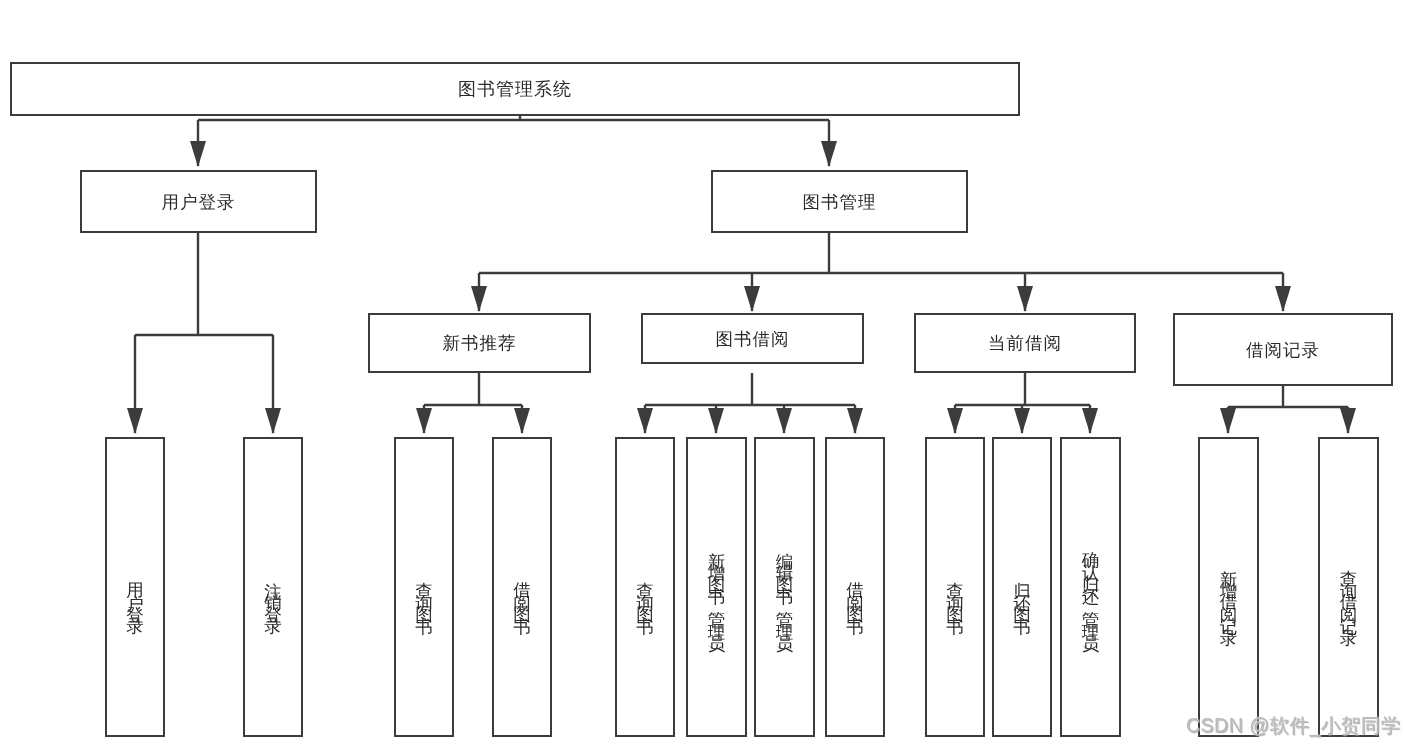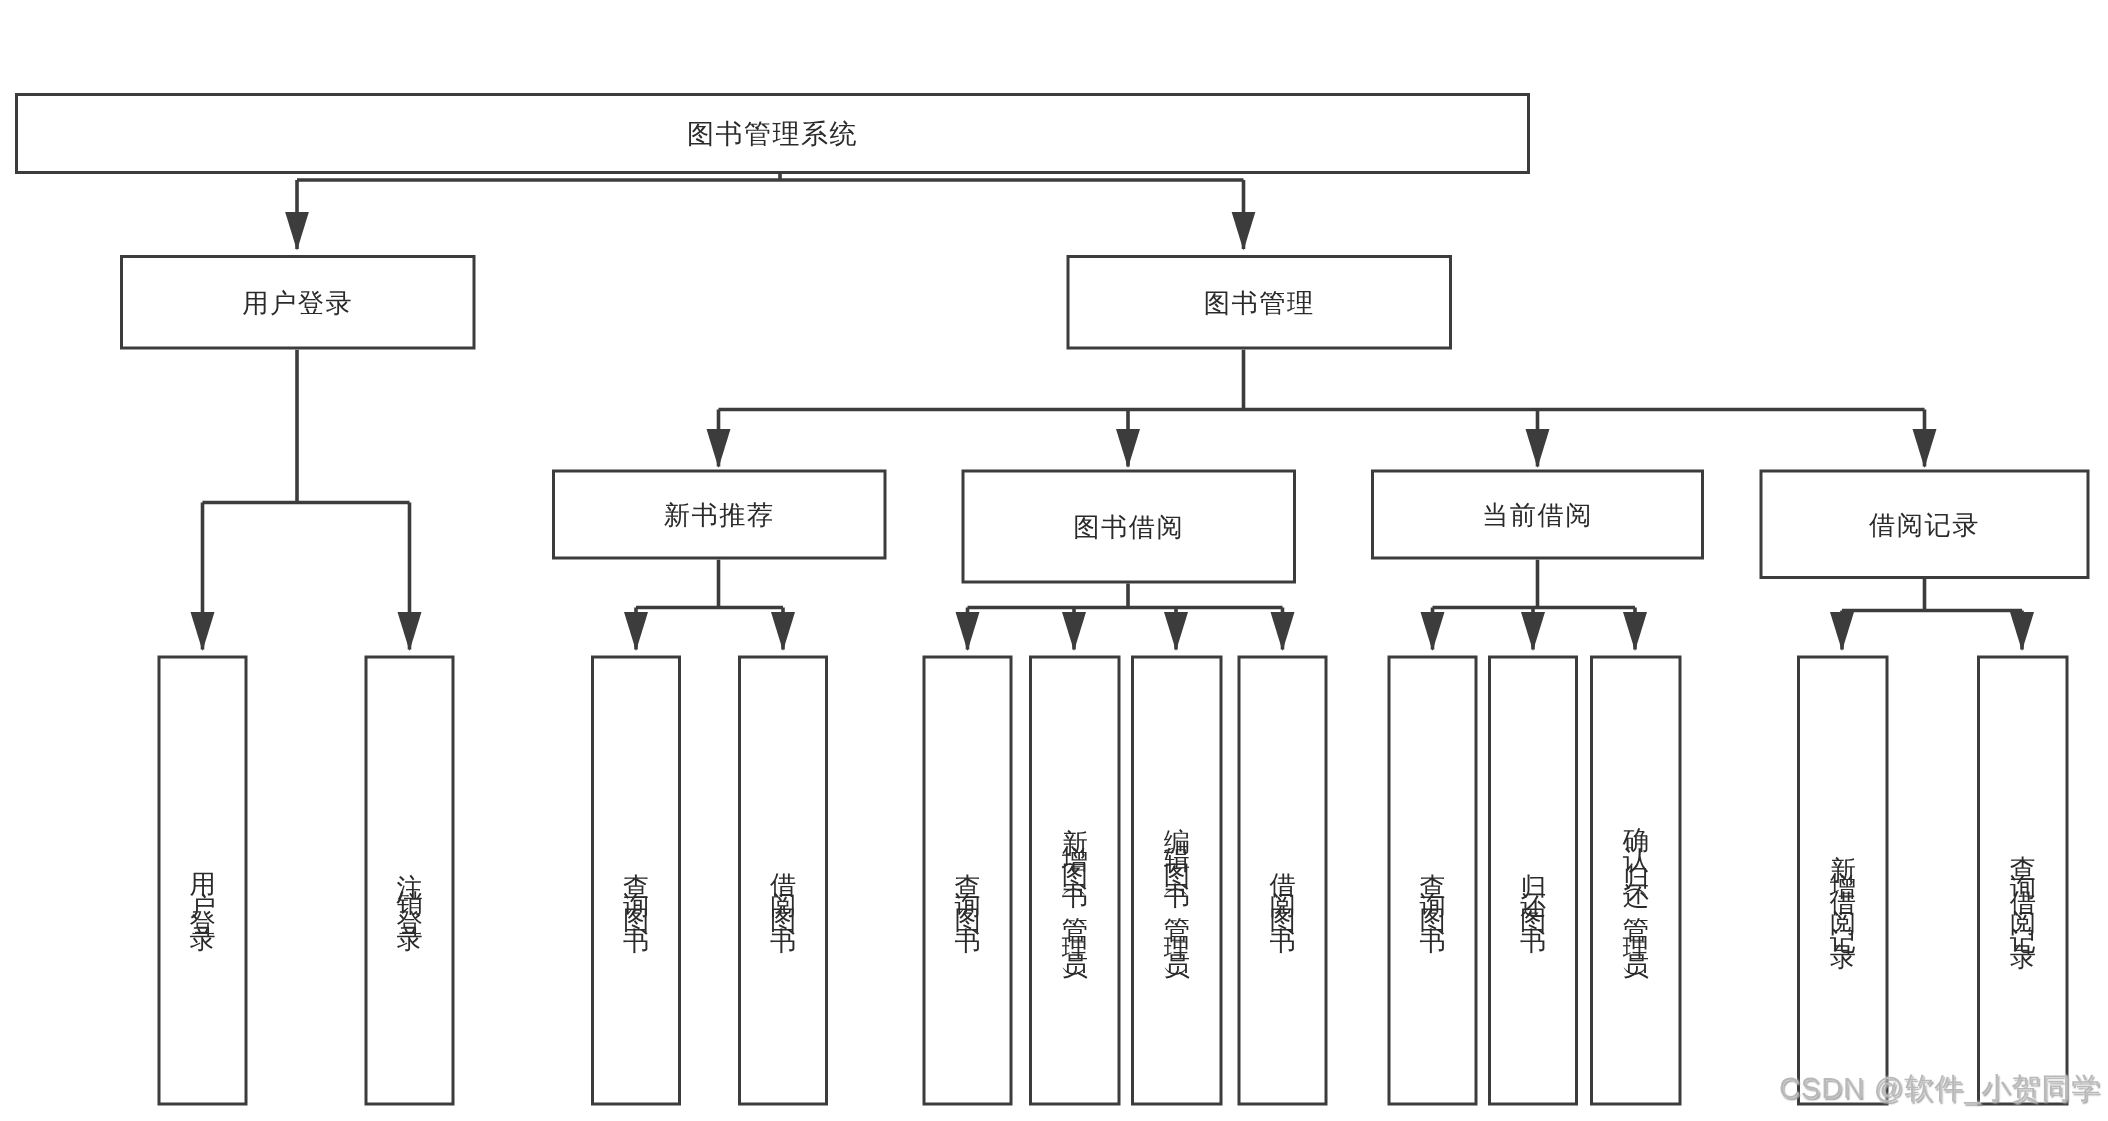--- a/index.html
+++ b/index.html
@@ -116,21 +116,21 @@
     <path class="conn" d="M1228 407 V433" marker-end="url(#arrow)"></path>
     <path class="conn" d="M1348 407 V433" marker-end="url(#arrow)"></path>
   </svg>
 
   <div class="node root" style="left:10px; top:14px; width:1010px; height:54px;">图书管理系统</div>
 
   <div class="node" style="left:80px; top:170px; width:237px; height:63px;">用户登录</div>
   <div class="node" style="left:711px; top:170px; width:257px; height:63px;">图书管理</div>
 
   <div class="node" style="left:368px; top:313px; width:223px; height:60px;">新书推荐</div>
-  <div class="node" style="left:641px; top:313px; width:223px; height:76px;">图书借阅</div>
+  <div class="node" style="left:641px; top:313px; width:223px; height:51px;">图书借阅</div>
   <div class="node" style="left:914px; top:313px; width:222px; height:60px;">当前借阅</div>
   <div class="node" style="left:1173px; top:313px; width:220px; height:73px;">借阅记录</div>
 
   <div class="node leaf" style="left:105px; top:437px; width:60px; height:300px;">用户登录</div>
   <div class="node leaf" style="left:243px; top:437px; width:60px; height:300px;">注销登录</div>
 
   <div class="node leaf" style="left:394px; top:437px; width:60px; height:300px;">查询图书</div>
   <div class="node leaf" style="left:492px; top:437px; width:60px; height:300px;">借阅图书</div>
 
   <div class="node leaf" style="left:615px; top:437px; width:60px; height:300px;">查询图书</div>

